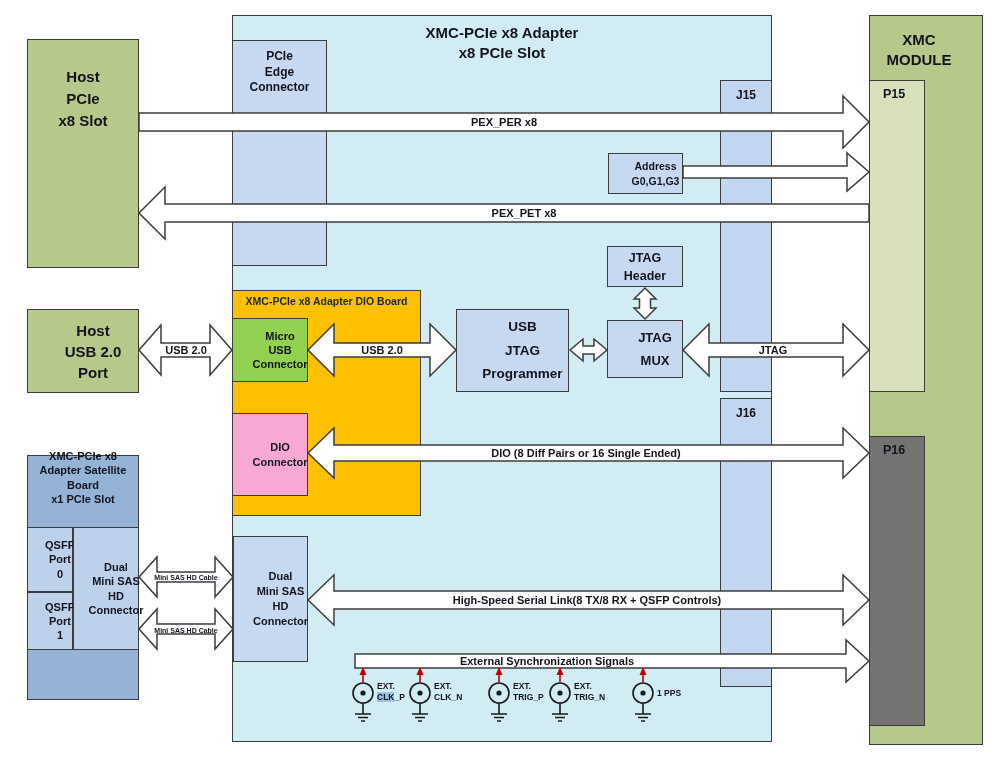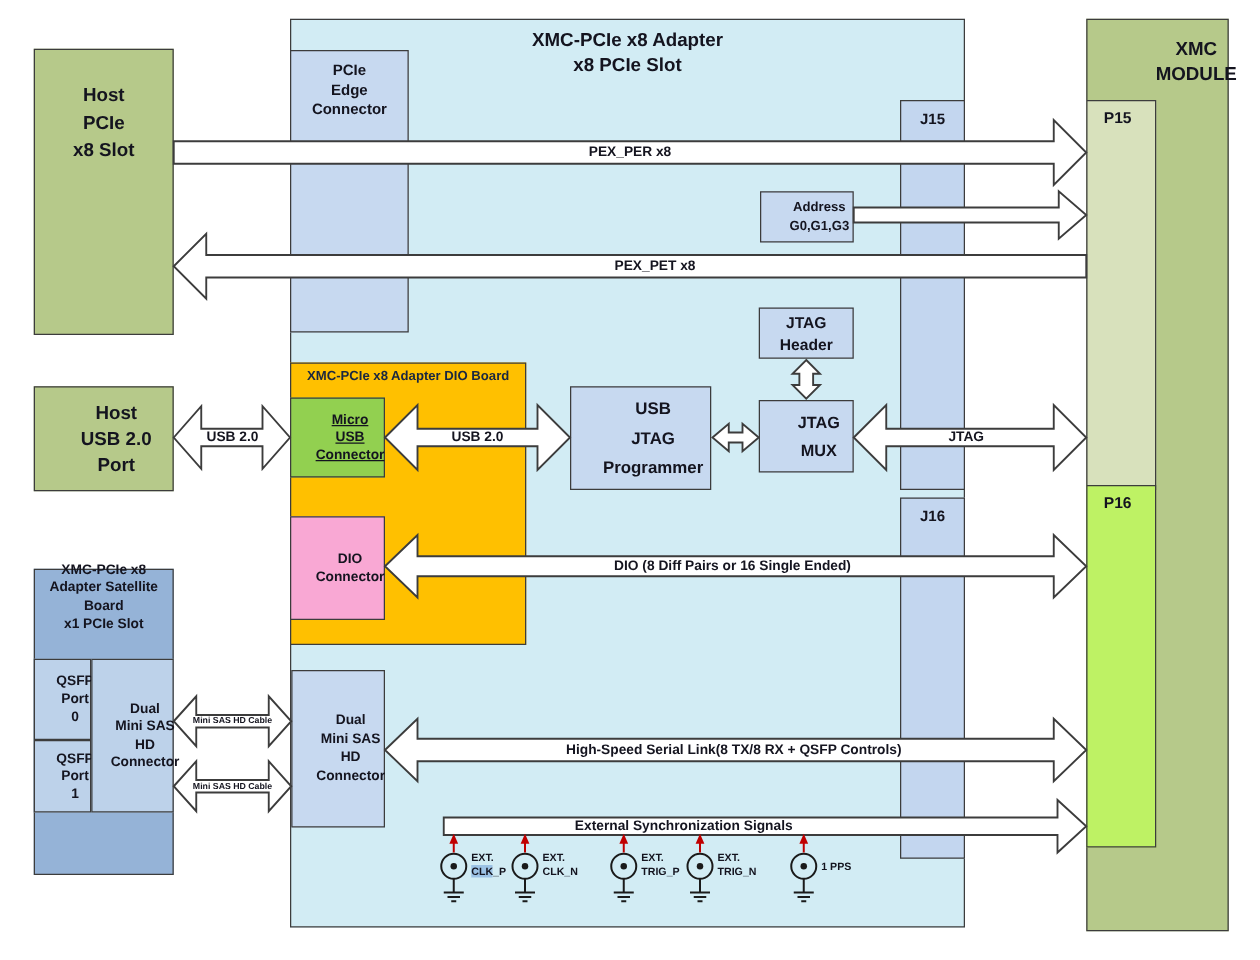--- a/index.html
+++ b/index.html
@@ -28,24 +28,24 @@
 </head>
 <body>
 
 <div id="canvas">
 
   <div class="box" style="left:232px;top:15px;width:540px;height:727px;background:#d2ecf4;"></div>
   <div class="lbl" style="left:262px;top:23px;width:480px;font-size:15px;line-height:1.35;z-index:2;">XMC-PCIe x8 Adapter
 x8 PCIe Slot</div>
 
   <div class="box" style="left:869px;top:15px;width:114px;height:730px;background:#b6c98a;"></div>
-  <div class="lbl" style="left:907px;top:30px;width:100px;font-size:15px;line-height:1.35;z-index:2;">XMC
+  <div class="lbl" style="left:869px;top:30px;width:100px;font-size:15px;line-height:1.35;z-index:2;">XMC
 MODULE</div>
   <div class="box" style="left:869px;top:80px;width:56px;height:312px;background:#d8e1bc;text-align:left;padding:6px 0 0 13px;font-size:12.5px;z-index:2;"><span>P15</span></div>
-  <div class="box" style="left:869px;top:388px;width:56px;height:290px;background:#bef264;text-align:left;padding:6px 0 0 13px;font-size:12.5px;z-index:2;"><span>P16</span></div>
+  <div class="box" style="left:869px;top:436px;width:56px;height:290px;background:#737373;text-align:left;padding:6px 0 0 13px;font-size:12.5px;z-index:2;"><span>P16</span></div>
 
   <div class="box" style="left:232px;top:40px;width:95px;height:226px;background:#c7d9f0;padding-top:8px;font-size:12px;line-height:1.3;z-index:2;"><span>PCIe
 Edge
 Connector</span></div>
 
   <div class="box" style="left:720px;top:80px;width:52px;height:312px;background:#c3d6ef;padding-top:7px;font-size:12px;z-index:2;"><span>J15</span></div>
   <div class="box" style="left:720px;top:398px;width:52px;height:289px;background:#c3d6ef;padding-top:7px;font-size:12px;z-index:2;"><span>J16</span></div>
 
   <div class="box" style="left:27px;top:39px;width:112px;height:229px;background:#b6c98a;padding-top:26px;font-size:15px;line-height:1.45;"><span>Host
 PCIe
@@ -63,21 +63,21 @@
 Port 0</span></div>
   <div class="box flexc" style="left:27px;top:592px;width:46px;height:58px;background:#bdd2ea;font-size:11px;line-height:1.3;z-index:2;"><span>QSFP
 Port 1</span></div>
   <div class="box flexc" style="left:73px;top:527px;width:66px;height:123px;background:#bdd2ea;font-size:11px;line-height:1.3;z-index:2;"><span>Dual
 Mini SAS
 HD
 Connector</span></div>
 
   <div class="box" style="left:232px;top:290px;width:189px;height:226px;background:#ffc000;z-index:2;"></div>
   <div class="lbl" style="left:234px;top:295px;width:185px;font-size:10.5px;z-index:3;color:#1a2740;">XMC-PCIe x8 Adapter DIO Board</div>
-  <div class="box flexc" style="left:232px;top:318px;width:76px;height:64px;background:#92d050;font-size:11px;line-height:1.3;z-index:3;text-decoration:underline;"><span>Micro
+  <div class="box flexc" style="left:232px;top:318px;width:76px;height:64px;background:#92d050;font-size:11px;line-height:1.3;z-index:3;"><span>Micro
 USB
 Connector</span></div>
   <div class="box flexc" style="left:232px;top:413px;width:76px;height:83px;background:#f9a8d4;font-size:11px;line-height:1.3;z-index:3;"><span>DIO
 Connector</span></div>
 
   <div class="box flexc" style="left:456px;top:309px;width:113px;height:83px;background:#c7d9f0;font-size:13.5px;line-height:1.75;z-index:2;"><span>USB
 JTAG
 Programmer</span></div>
   <div class="box" style="left:607px;top:246px;width:76px;height:41px;background:#c7d9f0;padding-top:3px;font-size:12.5px;line-height:1.4;z-index:2;"><span>JTAG
 Header</span></div>

